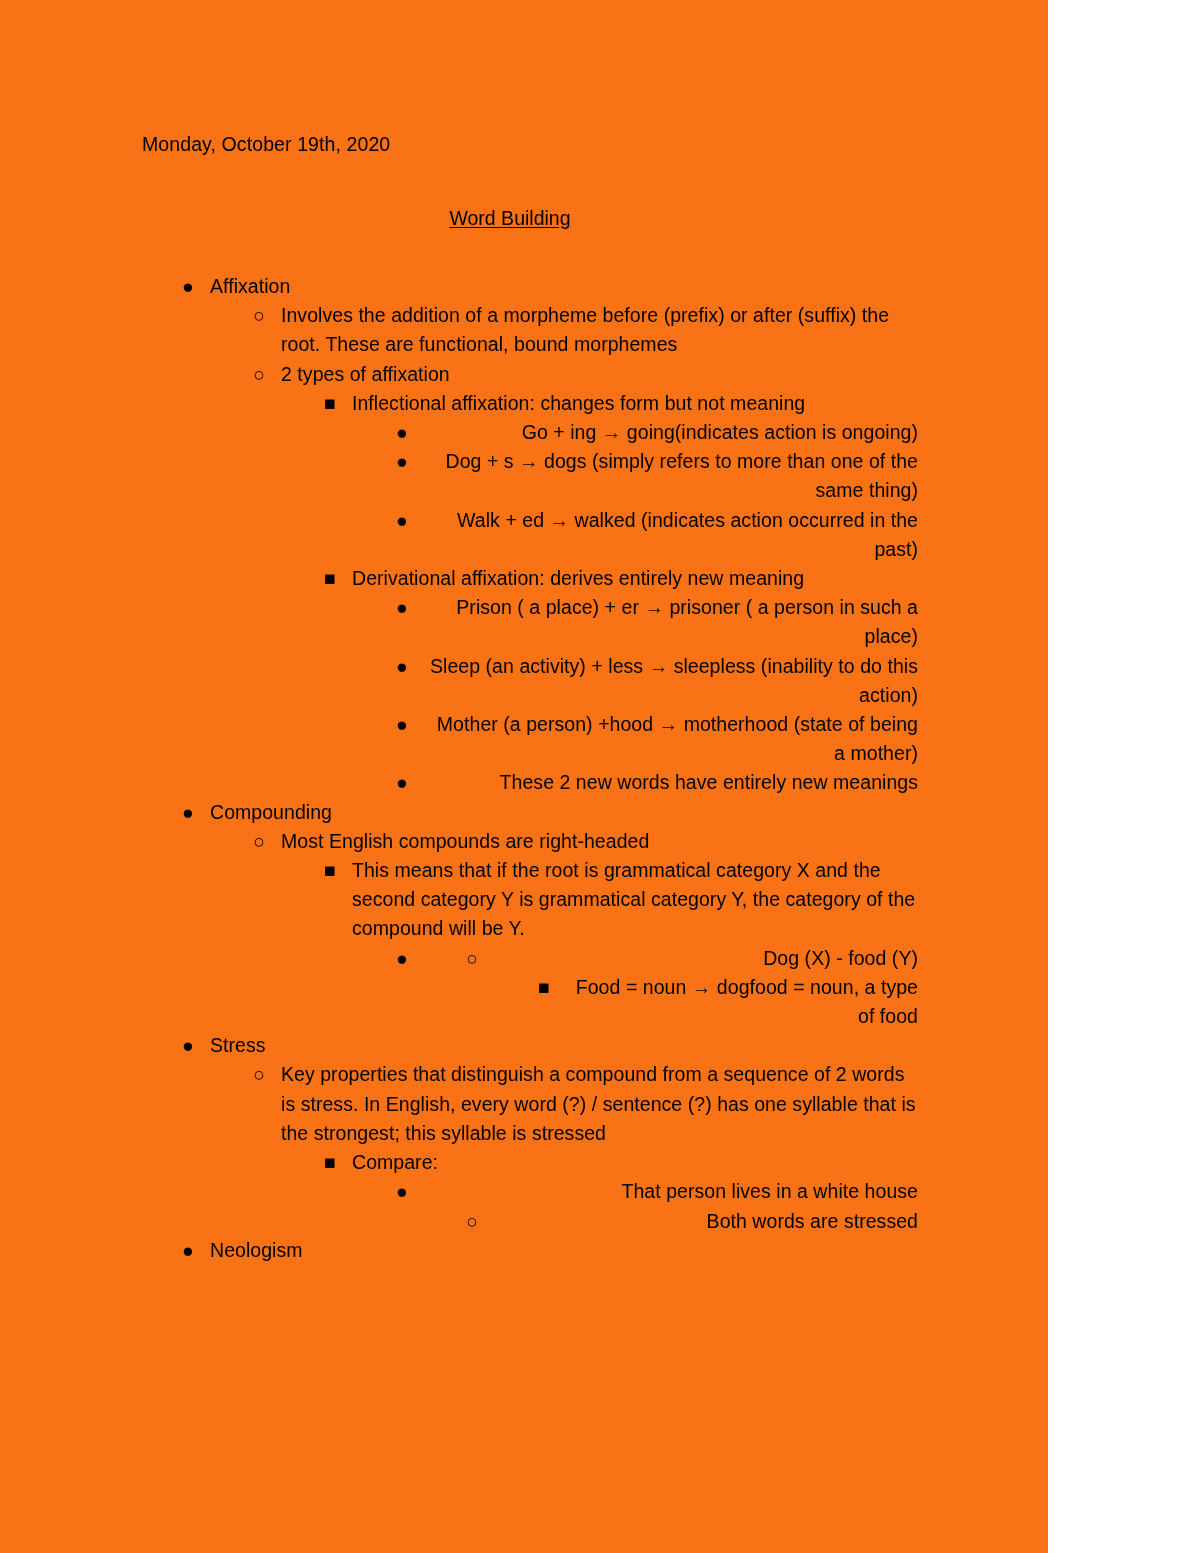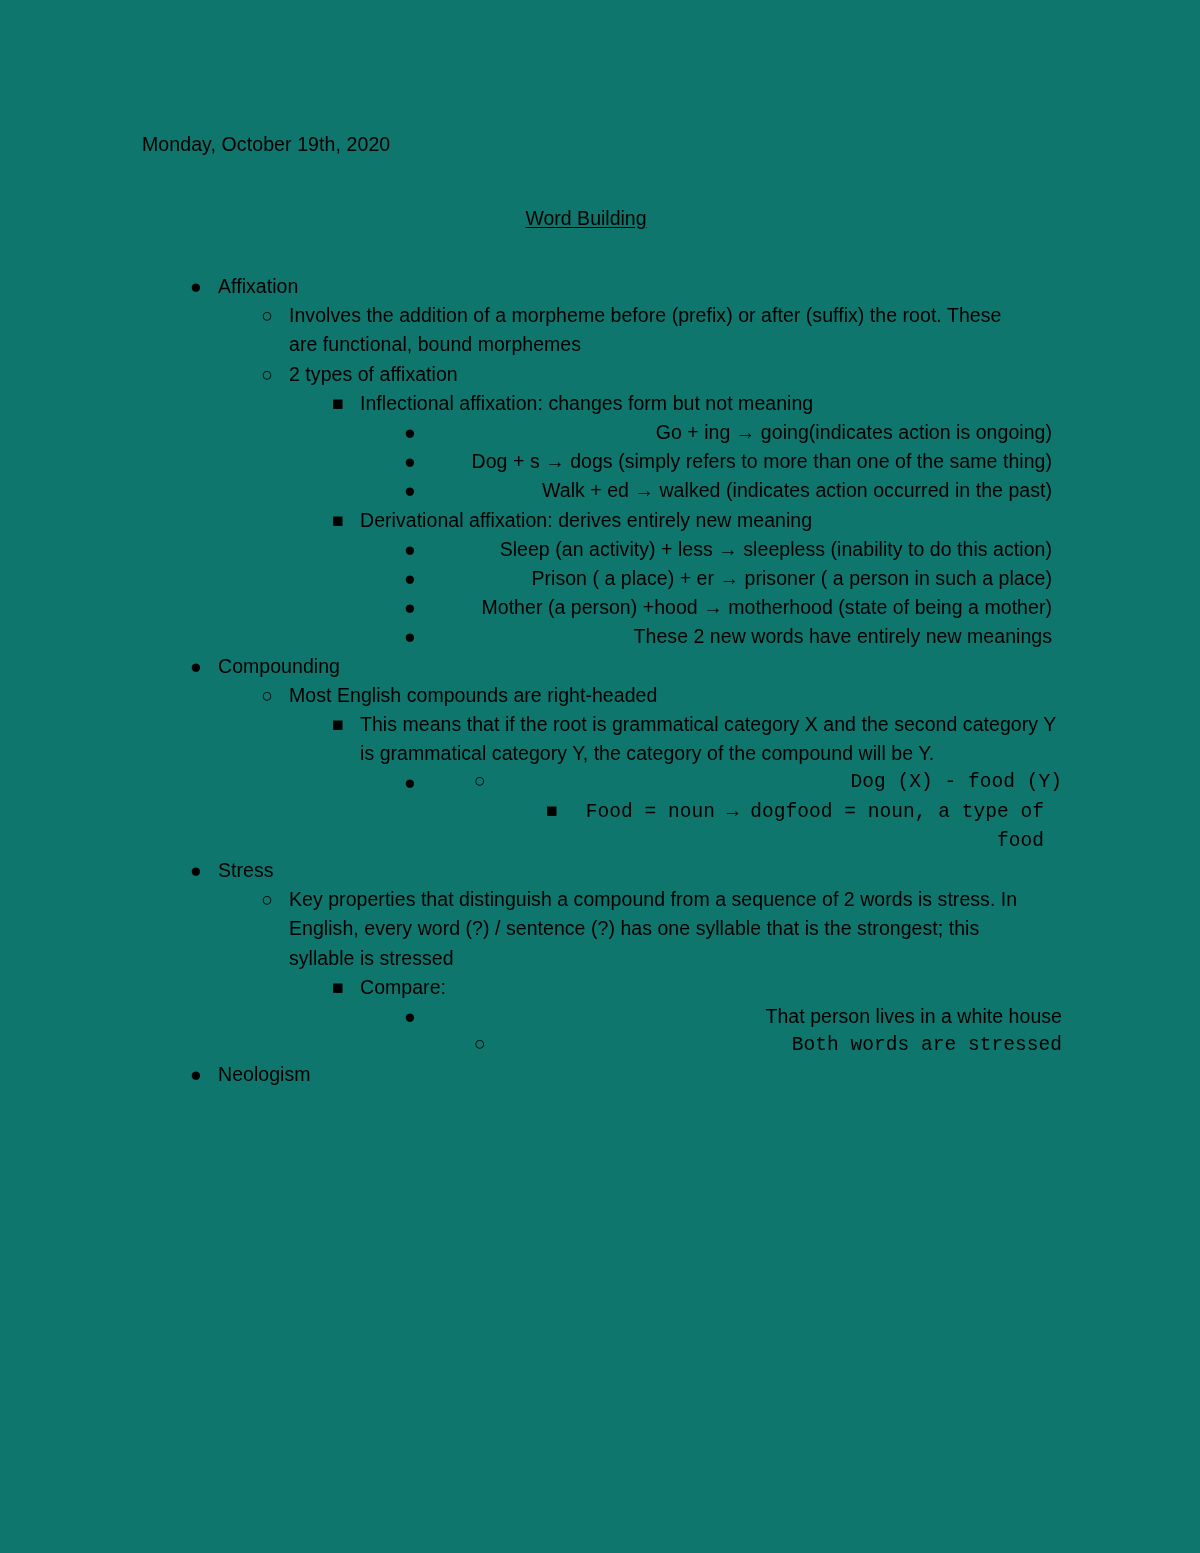--- a/index.html
+++ b/index.html
@@ -9,25 +9,25 @@
   }
   body {
     width: 1200px;
     min-height: 1553px;
     font-family: "Liberation Sans", sans-serif;
     color: #000000;
     -webkit-font-smoothing: none;
   }
   .page {
     position: relative;
-    width: 1200px;
+    width: 1048px;
     min-height: 1553px;
     box-sizing: border-box;
     padding: 130px 130px 40px 142px;
-    background: #0f766e;
+    background: #f97316;
   }
   .date-line {
     font-size: 19.5px;
     line-height: 28px;
     letter-spacing: 0.1px;
     margin: 0 0 46px 0;
   }
   .doc-title {
     text-align: center;
     font-size: 19.5px;
@@ -35,21 +35,21 @@
     margin: 0 0 40px 0;
     padding-right: 40px;
   }
   .doc-title span {
     text-decoration: underline;
     text-underline-offset: 2px;
   }
 
   ul.outline {
     list-style: none;
-    margin: 8px;
+    margin: 0;
     padding: 0;
   }
   ul.outline ul {
     list-style: none;
     margin: 0;
     padding: 0;
   }
   li.node {
     position: relative;
     font-size: 19.5px;
@@ -69,21 +69,21 @@
   li.node > .txt {
     display: block;
     padding-left: 28px;
   }
 
   
   .lvl1 { margin-left: 40px; }
   .lvl2 { margin-left: 71px; }
   .lvl3 { margin-left: 71px; }
   .lvl4 { margin-left: 72px; text-align: right; }
-  .lvl5 { margin-left: 70px; font-family: Liberation Mono, monospace; }
+  .lvl5 { margin-left: 70px; }
   .lvl6 { margin-left: 72px; }
 
   
   .b-disc   { font-size: 15px; }
   .b-circle { font-size: 15px; }
   .b-square { font-size: 13px; }
 
   .bullet.b-disc::before   { content: "\25CF"; }
   .bullet.b-circle::before { content: "\25CB"; }
   .bullet.b-square::before { content: "\25A0"; }
@@ -138,25 +138,25 @@
                 </li>
               </ul>
             </li>
 
             <li class="node lvl3">
               <span class="bullet b-square"></span>
               <span class="txt">Derivational affixation: derives entirely new meaning</span>
               <ul>
                 <li class="node lvl4">
                   <span class="bullet b-disc"></span>
+                  <span class="txt wrap-l4">Prison ( a place) + er → prisoner ( a person in such a place)</span>
+                </li>
+                <li class="node lvl4">
+                  <span class="bullet b-disc"></span>
                   <span class="txt wrap-l4">Sleep (an activity) + less → sleepless (inability to do this action)</span>
-                </li>
-                <li class="node lvl4">
-                  <span class="bullet b-disc"></span>
-                  <span class="txt wrap-l4">Prison ( a place) + er → prisoner ( a person in such a place)</span>
                 </li>
                 <li class="node lvl4">
                   <span class="bullet b-disc"></span>
                   <span class="txt wrap-l4">Mother (a person) +hood → motherhood (state of being a mother)</span>
                 </li>
                 <li class="node lvl4">
                   <span class="bullet b-disc"></span>
                   <span class="txt wrap-l4">These 2 new words have entirely new meanings</span>
                 </li>
               </ul>

